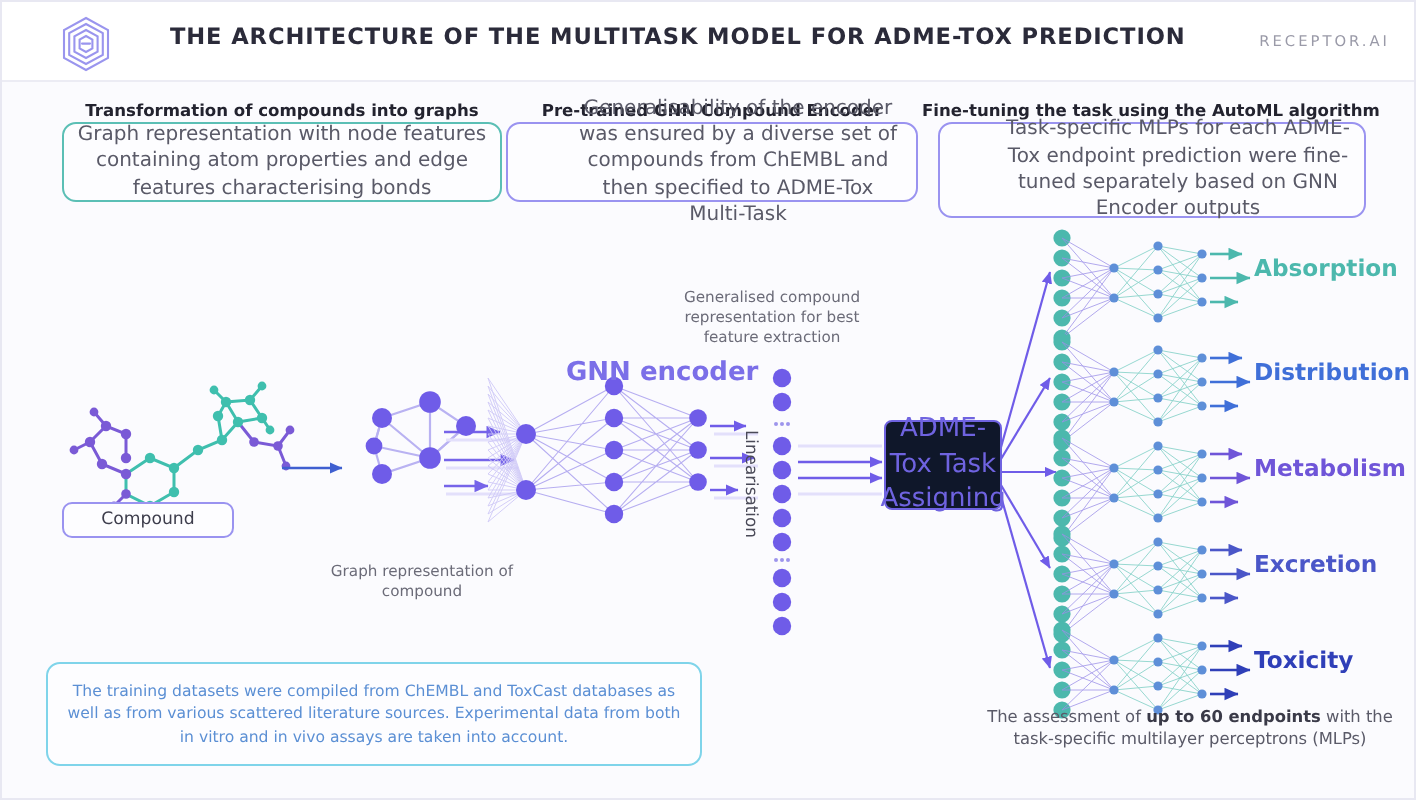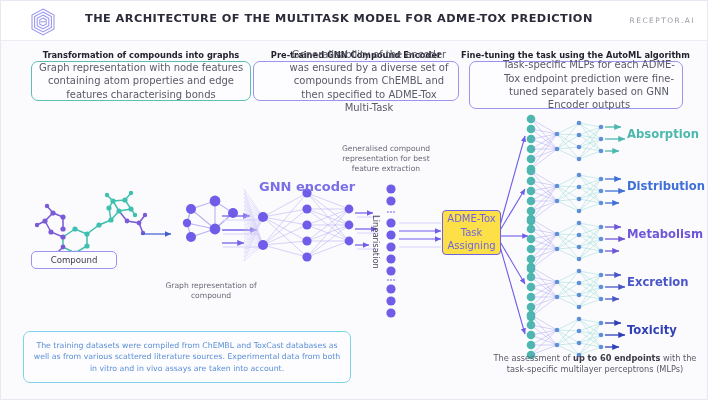--- a/index.html
+++ b/index.html
@@ -26,25 +26,25 @@
   .bx-teal{border:1px solid #5bbfb5;color:#5a5a68;background:#fdfdff;}
   .bx-purp{border:1px solid #9a93f0;color:#5a5a68;background:#fdfdff;padding-left:32px;}
 
   
   .cap{position:absolute;text-align:center;line-height:1.3;color:#6b6b78;
        font-size:7.6px;}
   .mol-label{position:absolute;border:1px solid #9a93f0;border-radius:5px;
              background:#fdfdff;font-size:8.6px;color:#3d3d4c;text-align:center;
              padding:3px 0;}
   .gnn-title{position:absolute;font-size:13px;font-weight:700;color:#7b6fe8;
-             white-space:nowrap;}
+             white-space:nowrap;margin-left:24px;}
   .vert-label{position:absolute;font-size:8.4px;color:#4a4a58;
               writing-mode:vertical-rl;text-orientation:mixed;white-space:nowrap;}
   .task-box{position:absolute;border:1.3px solid #6f63e0;border-radius:4px;
-            background:#fde047;color:#6f63e0;font-size:10px;line-height:1.35;
+            background:#0f172a;color:#6f63e0;font-size:13px;line-height:1.35;
             display:flex;align-items:center;justify-content:center;text-align:center;}
   .out-label{position:absolute;font-size:11.6px;font-weight:700;white-space:nowrap;}
 
   .note-box{position:absolute;border:1px solid #7fd4ea;border-radius:7px;
             background:#fdfdff;color:#5b8fd4;font-size:7.8px;line-height:1.45;
             display:flex;align-items:center;justify-content:center;
             text-align:center;padding:4px 8px;box-sizing:border-box;}
   #assess{position:absolute;text-align:center;color:#5a5a68;font-size:8.2px;
           line-height:1.38;}
   #assess b{color:#3a3a48;font-weight:700;}

